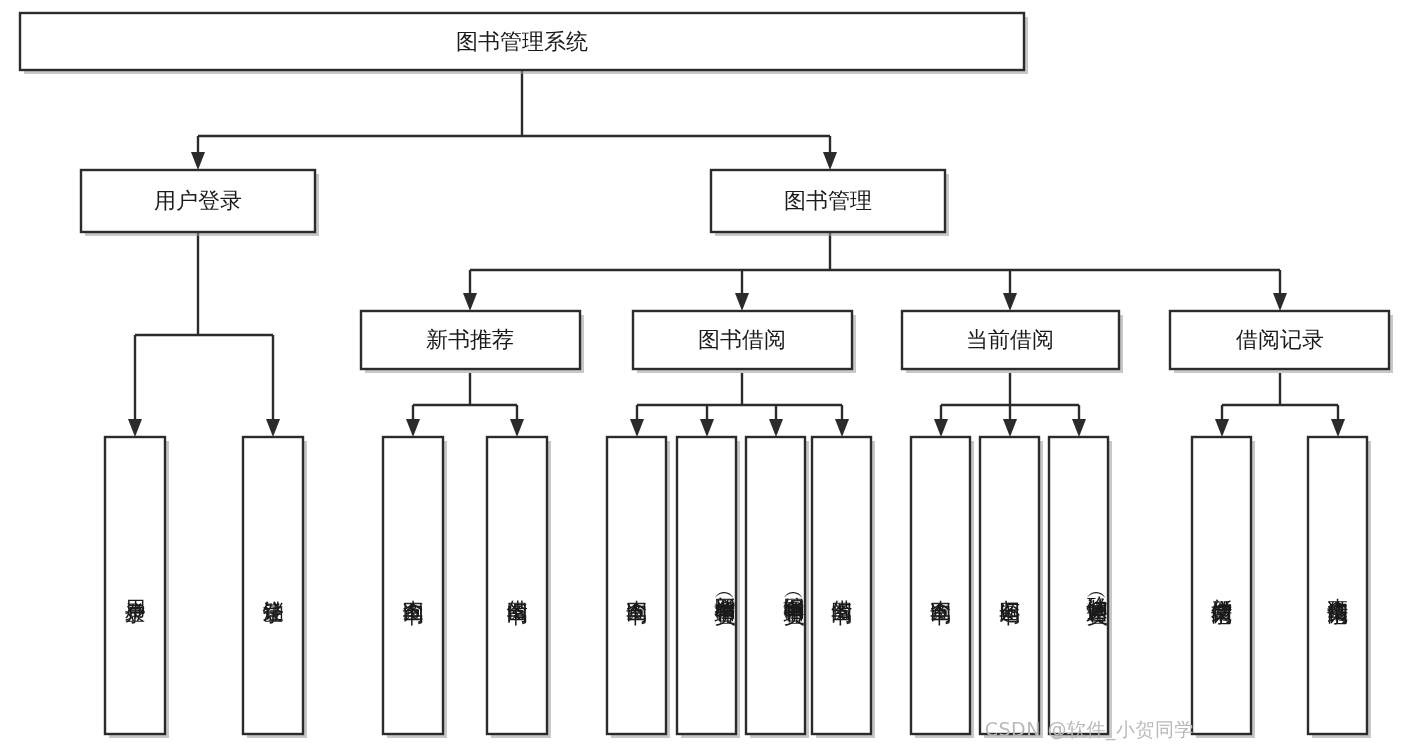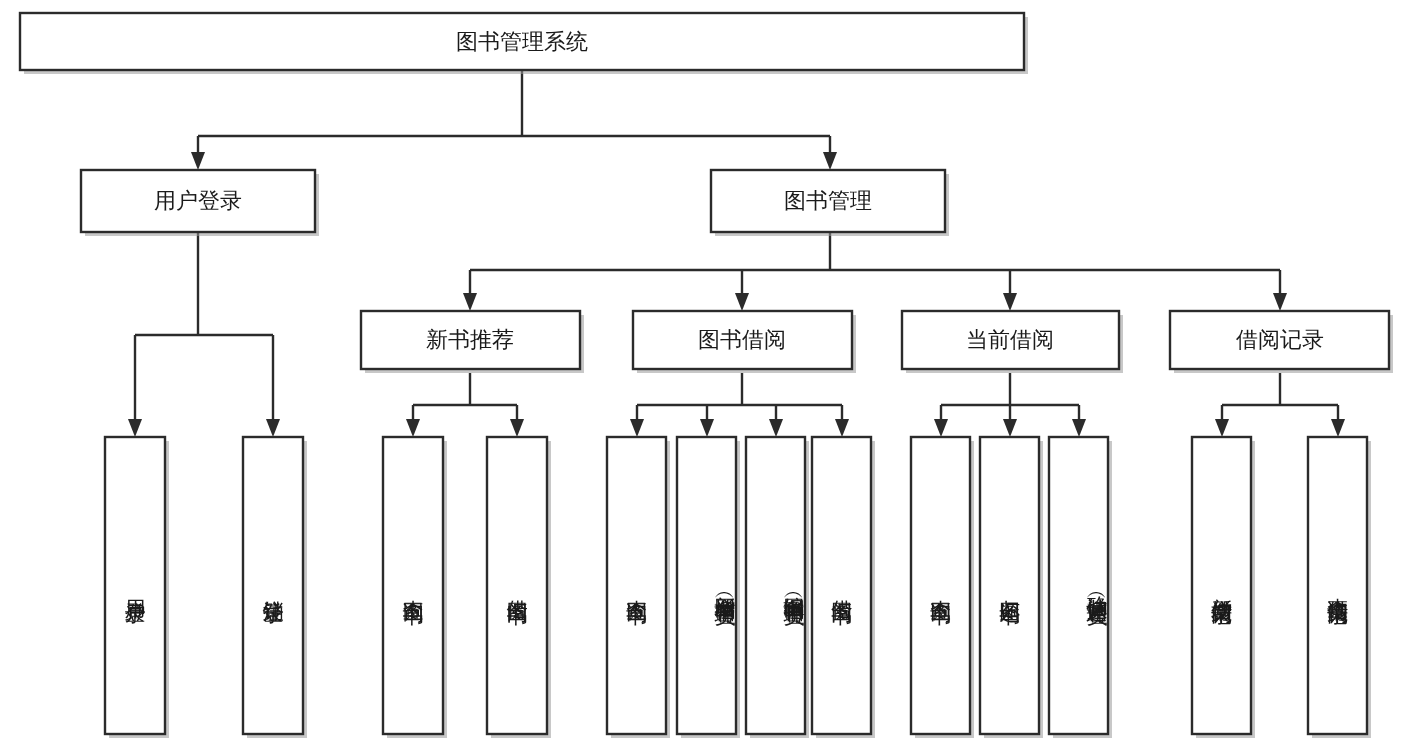--- a/index.html
+++ b/index.html
@@ -259,13 +259,14 @@
   <div class="vlabel" style="left:607px; top:437px; width:59px; height:297px;">查询图书</div>
   <div class="vlabel" style="left:677px; top:437px; width:59px; height:297px; align-items:flex-start;">新增图书（管理员）</div>
   <div class="vlabel" style="left:746px; top:437px; width:59px; height:297px; align-items:flex-start;">编辑图书（管理员）</div>
   <div class="vlabel" style="left:812px; top:437px; width:59px; height:297px;">借阅图书</div>
   <div class="vlabel" style="left:911px; top:437px; width:59px; height:297px;">查询图书</div>
   <div class="vlabel" style="left:980px; top:437px; width:59px; height:297px;">归还图书</div>
   <div class="vlabel" style="left:1049px; top:437px; width:59px; height:297px; align-items:flex-start;">确认归还（管理员）</div>
   <div class="vlabel" style="left:1192px; top:437px; width:59px; height:297px;">新增借阅记录</div>
   <div class="vlabel" style="left:1308px; top:437px; width:59px; height:297px;">查询借阅记录</div>
 
+  <div class="watermark">CSDN @软件_小贺同学</div>
 </div>
 
 </body></html>

